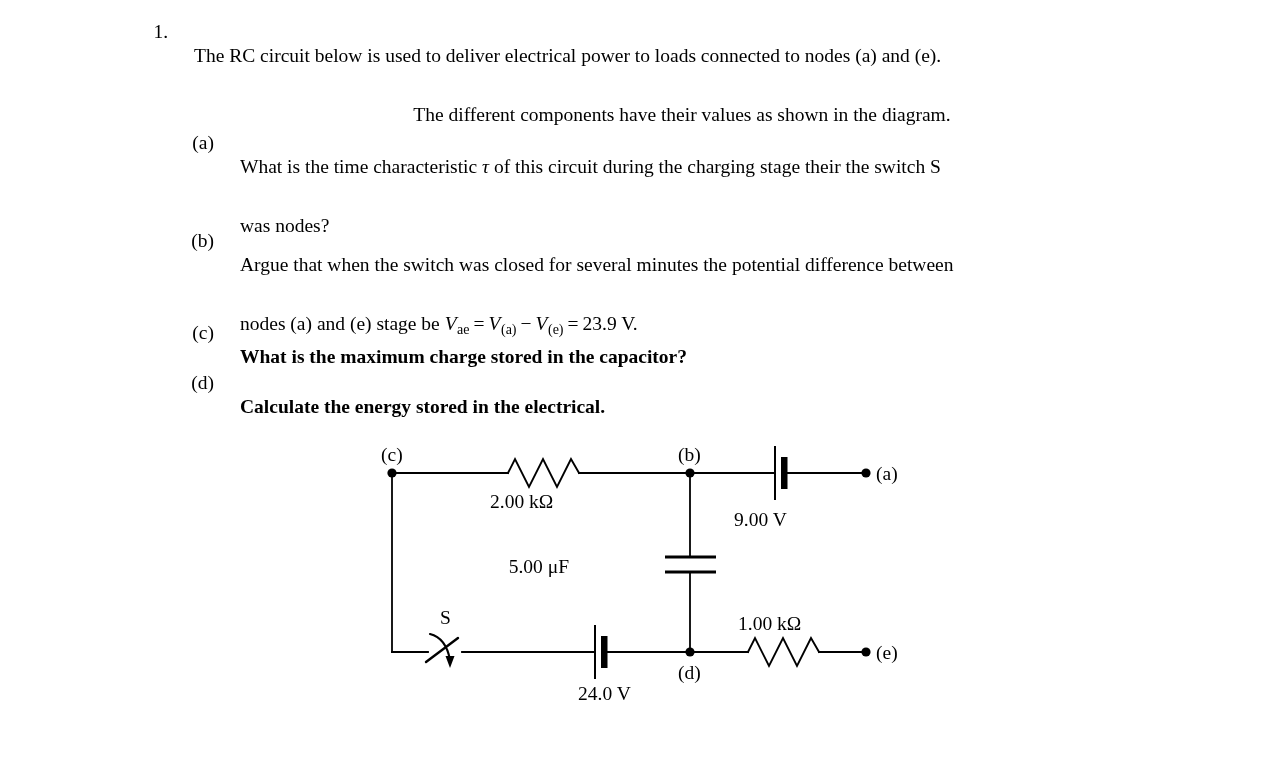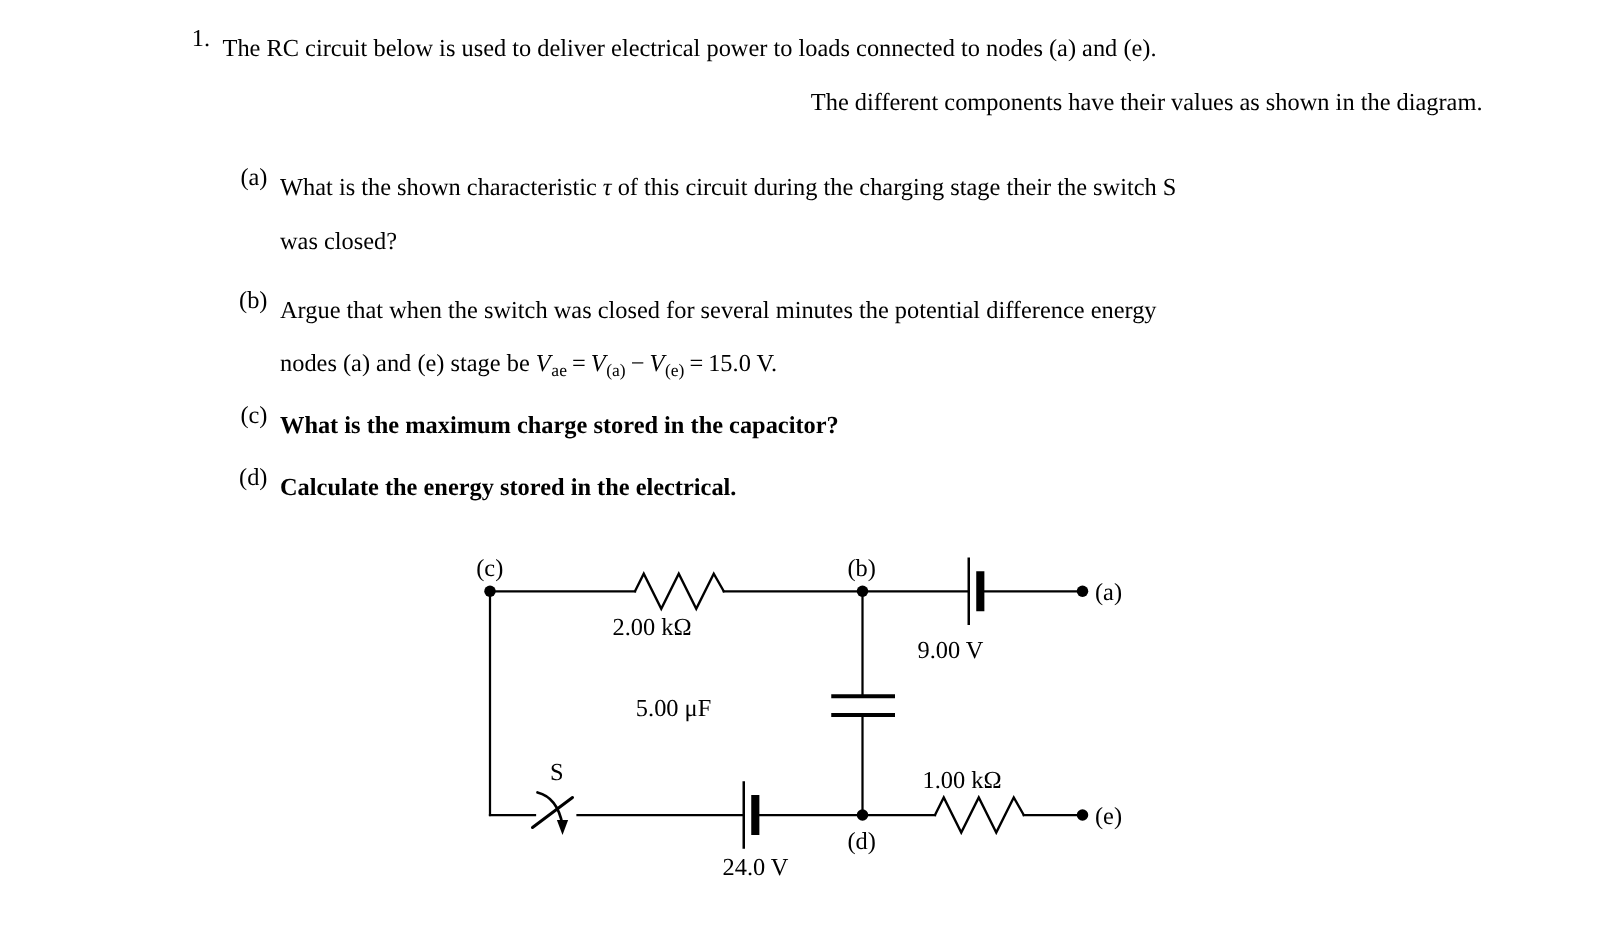--- a/index.html
+++ b/index.html
@@ -41,27 +41,27 @@
   }
 
   .q-body {
     font-size: 19.5px;
     line-height: 43px;
     text-align: justify;
     text-justify: inter-word;
   }
 
   .q-body p {
-    margin: 0;
+    margin: 16px;
   }
 
   
   #item-1 { left: 144px; top: 18px; width: 1048px; }
   #item-1 .q-body { width: 1008px; }
-  #item-1 .q-body .line2 { text-align: right; }
+  #item-1 .q-body .line2 { text-align: center; }
 
   
   .sub {
     left: 180px;
     width: 1010px;
   }
   .sub .q-number {
     width: 44px;
     flex: 0 0 44px;
     font-size: 19.5px;
@@ -123,30 +123,30 @@
     <div class="q-number">1.</div>
     <div class="q-body">
       <p class="line1">The RC circuit below is used to deliver electrical power to loads connected to nodes (a) and (e).</p>
       <p class="line2">The different components have their values as shown in the diagram.</p>
     </div>
   </div>
 
   <div class="q-item sub" id="item-a">
     <div class="q-number">(a)</div>
     <div class="q-body">
-      <p class="line1"><span>What is the shown characteristic </span><span class="mi">τ</span><span> of this circuit during the charging stage their the switch S</span></p>
-      <p class="line2">was closed?</p>
+      <p class="line1"><span>What is the time characteristic </span><span class="mi">τ</span><span> of this circuit during the charging stage their the switch S</span></p>
+      <p class="line2">was nodes?</p>
     </div>
   </div>
 
   <div class="q-item sub" id="item-b">
     <div class="q-number">(b)</div>
     <div class="q-body">
-      <p class="line1">Argue that when the switch was closed for several minutes the potential difference energy</p>
-      <p class="line2"><span>nodes (a) and (e) stage be </span><span class="mi">V</span><span class="sub-script">ae</span><span class="op">=</span><span class="mi">V</span><span class="sub-script">(a)</span><span class="op">−</span><span class="mi">V</span><span class="sub-script">(e)</span><span class="op">=</span><span>15.0 V.</span></p>
+      <p class="line1">Argue that when the switch was closed for several minutes the potential difference between</p>
+      <p class="line2"><span>nodes (a) and (e) stage be </span><span class="mi">V</span><span class="sub-script">ae</span><span class="op">=</span><span class="mi">V</span><span class="sub-script">(a)</span><span class="op">−</span><span class="mi">V</span><span class="sub-script">(e)</span><span class="op">=</span><span>23.9 V.</span></p>
     </div>
   </div>
 
   <div class="q-item sub" id="item-c">
     <div class="q-number">(c)</div>
     <div class="q-body">
       <p class="line1">What is the maximum charge stored in the capacitor?</p>
     </div>
   </div>
 

